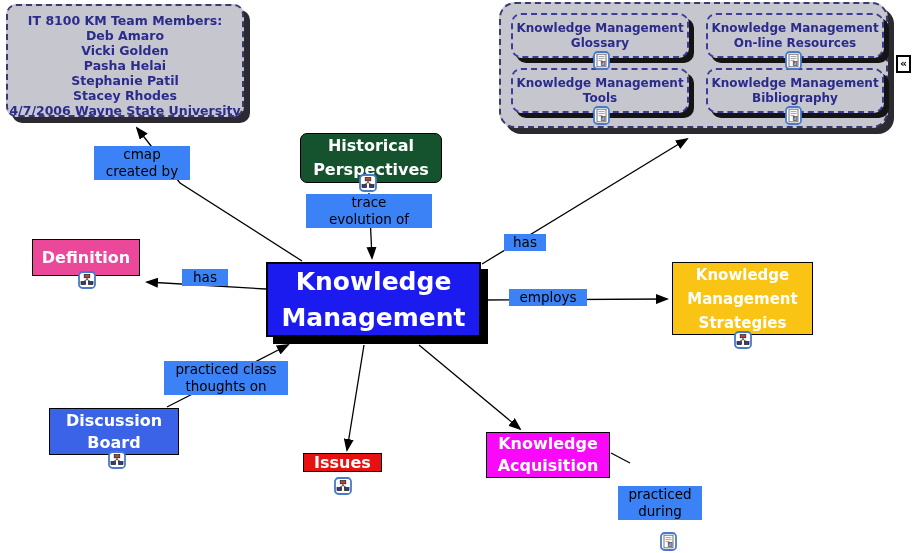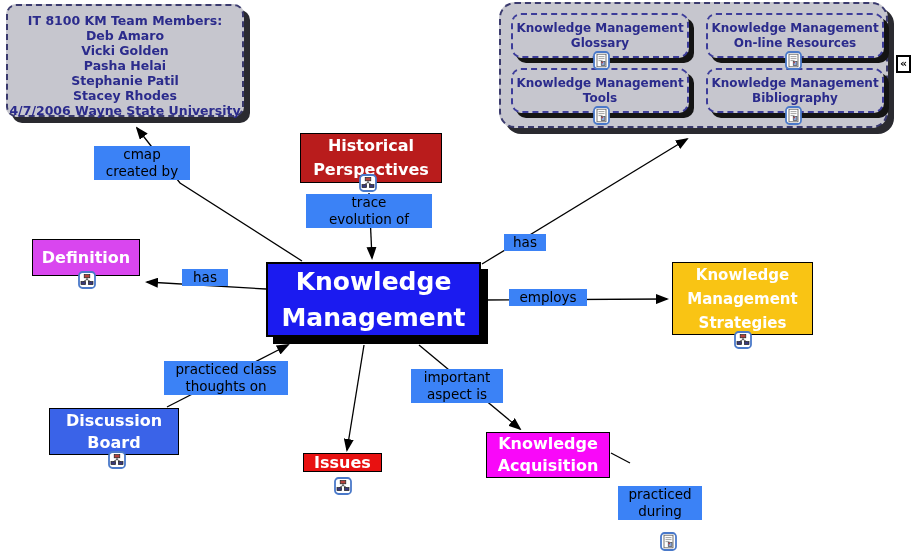--- a/index.html
+++ b/index.html
@@ -121,25 +121,25 @@
   <div class="gitem" id="gi-biblio">
     <span class="gtext">Knowledge Management
 Bibliography</span>
   </div>
   <div id="collapse">«</div>
 
   <div class="node" id="node-km" style="background-color: rgb(27, 27, 240);">
     <span class="nlabel">Knowledge
 Management</span>
   </div>
-  <div class="node" id="node-hp" style="background-color: #b91c1c;">
+  <div class="node" id="node-hp" style="background-color: #14532d; border-radius: 7px;">
     <span class="nlabel">Historical
 Perspectives</span>
   </div>
-  <div class="node" id="node-def" style="background-color: #d946ef;">
+  <div class="node" id="node-def" style="background-color: #ec4899;">
     <span class="nlabel">Definition</span>
   </div>
   <div class="node" id="node-strat" style="background-color: rgb(249, 196, 20);">
     <span class="nlabel">Knowledge
 Management
 Strategies</span>
   </div>
   <div class="node" id="node-db" style="background-color: rgb(58, 99, 232);">
     <span class="nlabel">Discussion
 Board</span>
@@ -154,22 +154,20 @@
 
   <div class="lbl" id="lbl-cmap">cmap
 created by</div>
   <div class="lbl" id="lbl-trace">trace
 evolution of</div>
   <div class="lbl" id="lbl-has-r">has</div>
   <div class="lbl" id="lbl-has-l">has</div>
   <div class="lbl" id="lbl-employs">employs</div>
   <div class="lbl" id="lbl-contains">practiced class
 thoughts on</div>
-  <div class="lbl" id="lbl-important">important
-aspect is</div>
   <div class="lbl" id="lbl-practiced">practiced
 during</div>
 
   <div class="icon" id="ic-hp"><svg width="18" height="18" viewBox="0 0 18 18">
         <rect x="1" y="1" width="16" height="16" rx="3.5" fill="#fff" stroke="#4A79C9" stroke-width="1.8"></rect>
         <rect x="6.2" y="3.6" width="5.6" height="3.2" fill="#B5413C" stroke="#222" stroke-width="0.7"></rect>
         <path d="M9 6.8v1.6M9 8.4L5.4 10.6M9 8.4L12.6 10.6" stroke="#222" stroke-width="0.8" fill="none"></path>
         <rect x="3" y="10.6" width="4.6" height="3" fill="#39397B" stroke="#222" stroke-width="0.7"></rect>
         <rect x="10.4" y="10.6" width="4.6" height="3" fill="#39397B" stroke="#222" stroke-width="0.7"></rect>
       </svg></div>

